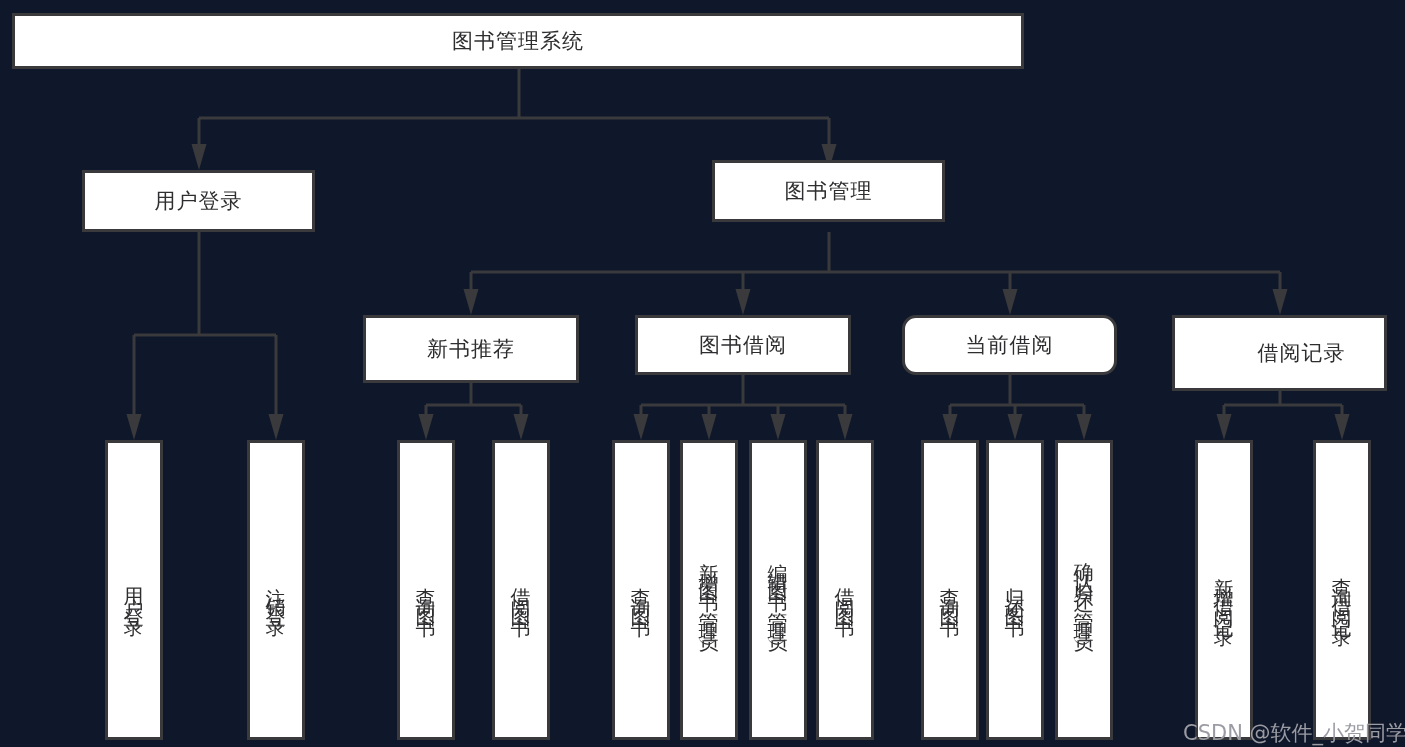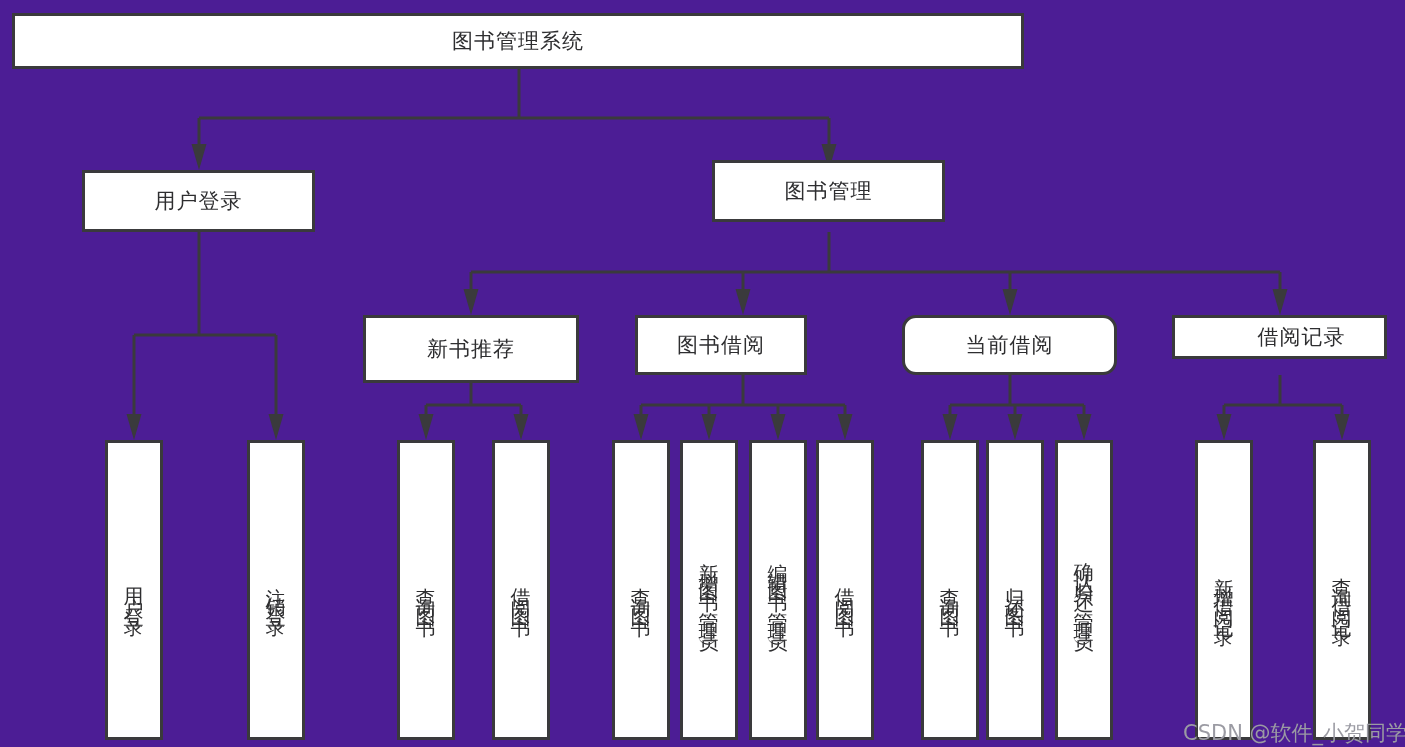--- a/index.html
+++ b/index.html
@@ -1,20 +1,20 @@
 <!DOCTYPE html>
 <html><head>
 <meta charset="utf-8">
 <style>
   html, body { margin: 0; padding: 0; background: #ffffff; }
   .canvas {
     position: relative;
     width: 1405px;
     height: 747px;
-    background: #4c1d95;
+    background: #0f172a;
     font-family: "DejaVu Sans", sans-serif;
     overflow: hidden;
   }
   .connectors { position: absolute; left: 0; top: 0; width: 1405px; height: 747px; }
   .node {
     position: absolute;
     box-sizing: border-box;
     border: 3px solid #3a3a3c;
     background: #ffffff;
     color: #2e2e30;
@@ -132,27 +132,27 @@
   <div class="node h" style="left:82px; top:170px; width:233px; height:62px;">
     <span>用户登录</span>
   </div>
   <div class="node h" style="left:712px; top:160px; width:233px; height:62px;">
     <span>图书管理</span>
   </div>
 
   <div class="node h" style="left:363px; top:315px; width:216px; height:68px;">
     <span>新书推荐</span>
   </div>
-  <div class="node h" style="left:635px; top:315px; width:172px; height:60px;">
+  <div class="node h" style="left:635px; top:315px; width:216px; height:60px;">
     <span>图书借阅</span>
   </div>
   <div class="node h" style="left:902px; top:315px; width:215px; height:60px;border-radius:14px;">
     <span>当前借阅</span>
   </div>
-  <div class="node h" style="left:1172px; top:315px; width:215px; height:44px;padding-left:44px;">
+  <div class="node h" style="left:1172px; top:315px; width:215px; height:76px;padding-left:44px;">
     <span>借阅记录</span>
   </div>
 
   <div class="node v" style="left:105px; top:440px; width:58px; height:300px;">
     <span>用户登录</span>
   </div>
   <div class="node v" style="left:247px; top:440px; width:58px; height:300px;">
     <span>注销登录</span>
   </div>
 

